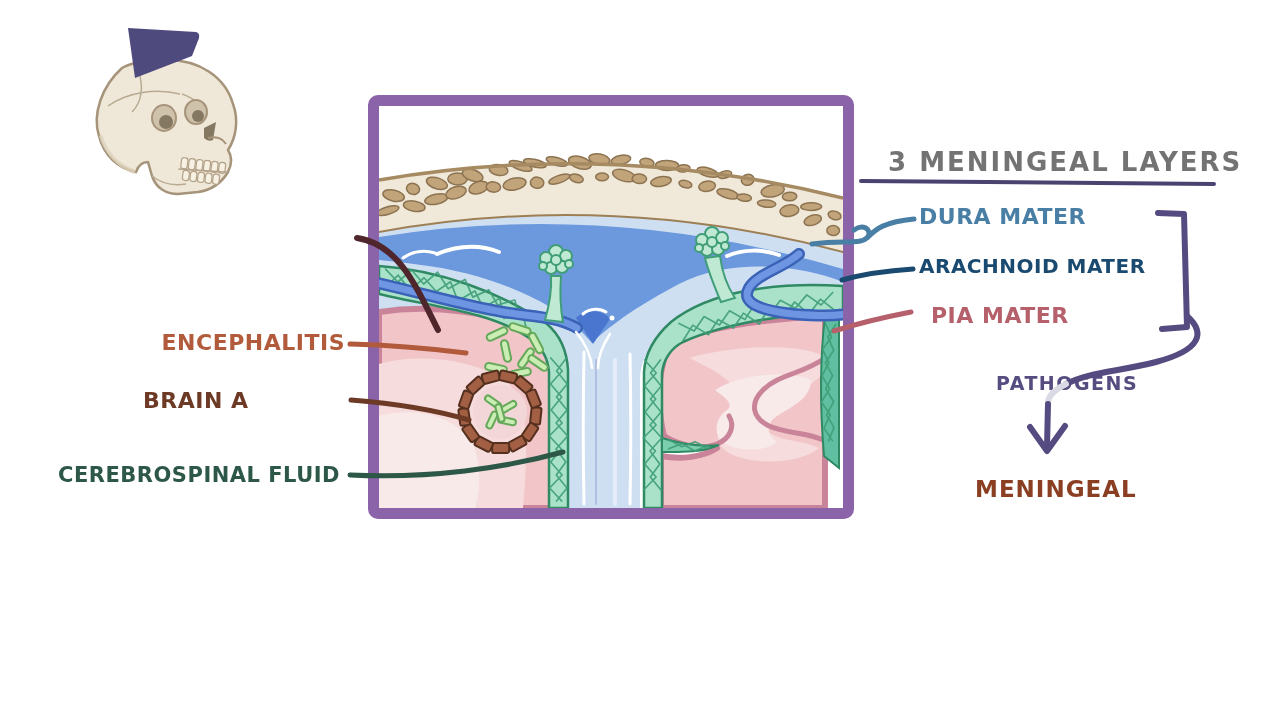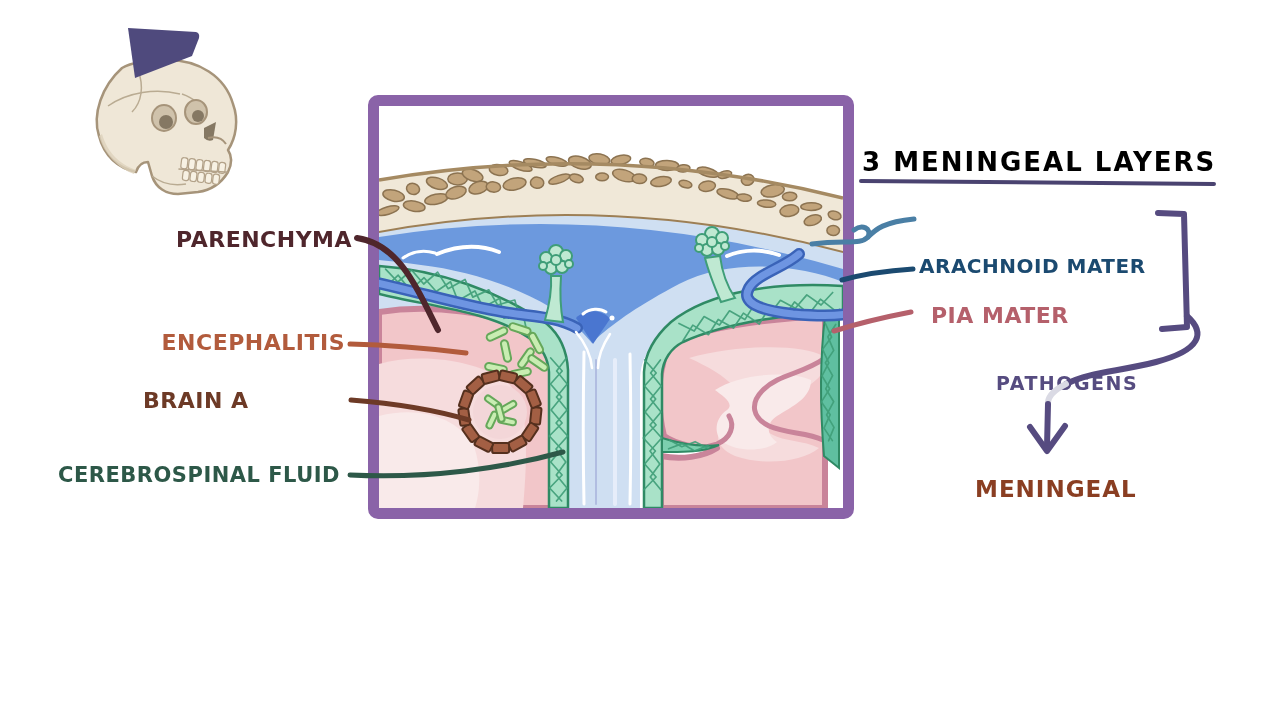--- a/index.html
+++ b/index.html
@@ -3,21 +3,21 @@
 <meta charset="utf-8">
 <style>
   html,body{margin:0;padding:0;background:#ffffff;}
   #canvas{position:relative;width:1280px;height:720px;background:#ffffff;overflow:hidden;
           font-family:"DejaVu Sans","Liberation Sans",sans-serif;}
   .lbl{position:absolute;font-weight:bold;white-space:nowrap;letter-spacing:.5px;}
   .lbl-parenchyma{right:928px;top:227px;font-size:22px;color:#4f262c;}
   .lbl-encephalitis{right:935px;top:330px;font-size:22px;color:#b25b3c;text-align:center;}
   .lbl-brain{left:143px;top:388px;font-size:22px;color:#6d3a26;}
   .lbl-csf{right:940px;top:463px;font-size:21px;color:#2d5848;}
-  .lbl-title{left:862px;top:147px;font-size:26px;color:#000000;letter-spacing:2px;}
+  .lbl-title{left:888px;top:147px;font-size:26px;color:#737373;letter-spacing:2px;}
   .lbl-dura{left:919px;top:204px;font-size:22px;color:#4a7fa5;}
   .lbl-arachnoid{left:919px;top:254px;font-size:20px;color:#1b4a70;}
   .lbl-pia{left:919px;top:303px;font-size:22px;color:#b5606b;margin-left:12px;}
   .lbl-pathogens{left:996px;top:372px;font-size:19px;color:#564c80;letter-spacing:1.5px;}
   .lbl-meningitis{left:975px;top:476px;font-size:23px;color:#8a3e22;letter-spacing:1px;}
   #panel{position:absolute;left:368px;top:95px;width:486px;height:424px;
          border:11px solid #8a63a8;border-radius:10px;box-sizing:border-box;background:#fff;}
   #panel svg{display:block;}
   #skull{position:absolute;left:82px;top:14px;}
   #overlay{position:absolute;left:0;top:0;z-index:5;pointer-events:none;}
@@ -250,26 +250,26 @@
         <path d="M205,246 C204,300 204,350 205,398" stroke="#ffffff" stroke-width="3"></path>
         <path d="M251,248 C252,300 252,350 251,398" stroke="#ffffff" stroke-width="3"></path>
         <path d="M217,254 L217,398" stroke="#a9b4dc" stroke-width="2" opacity="0.8"></path>
         <path d="M236,254 L236,398" stroke="#e8eefb" stroke-width="4" opacity="0.9"></path>
         <path d="M197,226 C207,238 212,250 213,262" stroke="#ffffff" stroke-width="2.5"></path>
         <path d="M231,228 C223,240 219,250 219,262" stroke="#ffffff" stroke-width="2.5"></path>
       </g>
     </svg>
   </div>
 
-  <div class="lbl lbl-parenchyma">PARENCHYMA</div>
   <div class="lbl lbl-encephalitis">ENCEPHALITIS</div>
   <div class="lbl lbl-brain">BRAIN A</div>
   <div class="lbl lbl-csf">CEREBROSPINAL FLUID</div>
 
   <div class="lbl lbl-title">3 MENINGEAL LAYERS</div>
+  <div class="lbl lbl-dura">DURA MATER</div>
   <div class="lbl lbl-arachnoid">ARACHNOID MATER</div>
   <div class="lbl lbl-pia">PIA MATER</div>
   <div class="lbl lbl-pathogens">PATHOGENS</div>
   <div class="lbl lbl-meningitis">MENINGEAL</div>
 
   <svg id="overlay" width="1280" height="720" viewBox="0 0 1280 720">
     <g fill="none" stroke-linecap="round" stroke-linejoin="round">
       <path d="M861,181 L1214,184" stroke="#4a4370" stroke-width="4"></path>
       <path d="M357,238 C398,244 415,284 438,330" stroke="#4f262c" stroke-width="6"></path>
       <path d="M350,344 C392,345 434,349 466,353" stroke="#b25b3c" stroke-width="5"></path>

